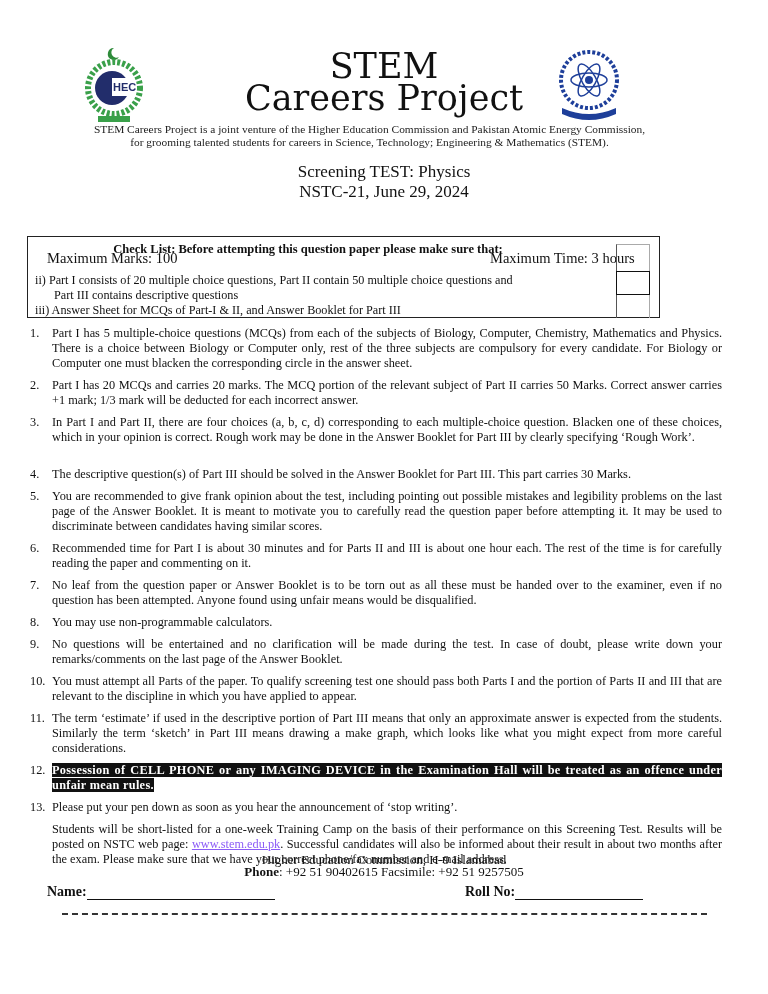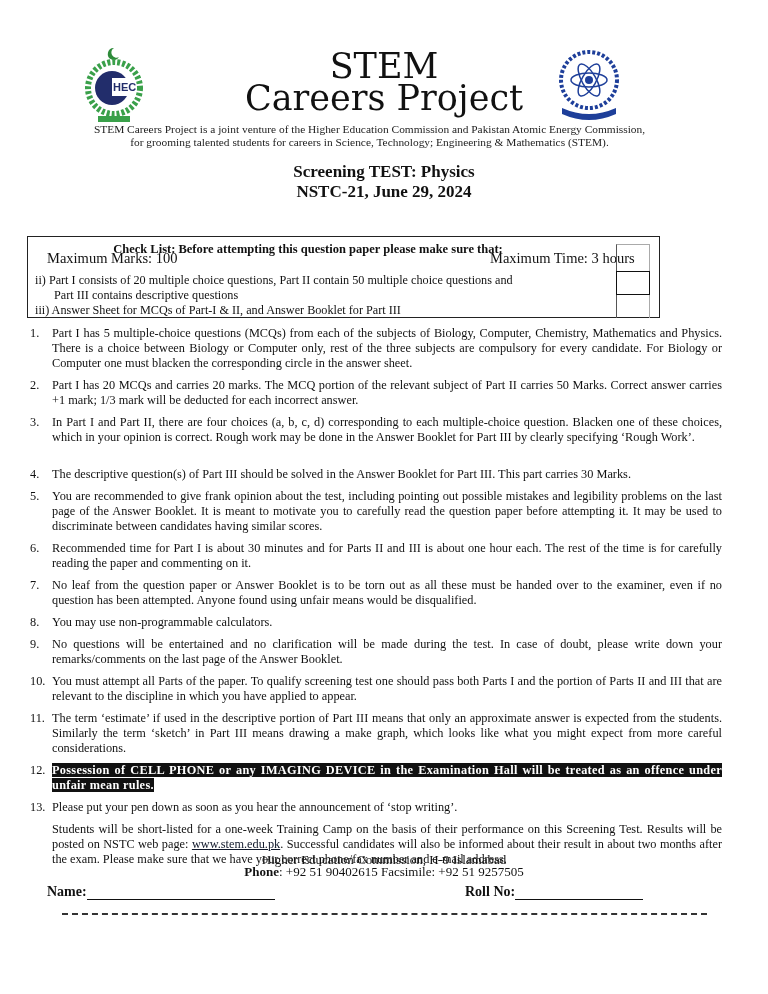--- a/index.html
+++ b/index.html
@@ -15,21 +15,21 @@
     font-family: "DejaVu Serif", serif; font-size: 35px; line-height: 32px; color: #111;
   }
   .title.l1 { top: 50px; }
   .title.l2 { top: 82px; }
   .subtitle {
     position: absolute; left: 0; width: 739px; top: 122px; text-align: center;
     font-size: 11.4px; line-height: 14px; color: #222;
   }
   .test-head {
     position: absolute; left: 0; width: 768px; text-align: center;
-    font-weight: bold; font-size: 17px; line-height: 20px;
+    font-weight: normal; font-size: 17px; line-height: 20px;
   }
   .test-head.t1 { top: 162px; }
   .test-head.t2 { top: 182px; }
   .marks { position: absolute; top: 210px; font-size: 14.5px; margin-top: 40px; }
   .marks.left { left: 47px; }
   .marks.right { left: 490px; }
   .checkbox-panel {
     position: absolute; left: 27px; top: 236px; width: 633px; height: 82px;
     border: 1.5px solid #222; box-sizing: border-box;
   }
@@ -46,21 +46,21 @@
   }
   .tick-box { position: absolute; left: -1.5px; width: 34px; box-sizing: border-box; }
   .tb1 { top: 0; height: 26px; }
   .tb2 { top: 26px; height: 24px; border: 1.5px solid #111; }
   .tb3 { top: 50px; height: 24px; }
   .instructions { position: absolute; left: 0; top: 322px; width: 768px; }
   .item { position: absolute; left: 30px; width: 692px; font-size: 12.3px; line-height: 15px; text-align: justify; }
   .item .num { position: absolute; left: 0; top: 0; }
   .item .txt { margin-left: 22px; display: block; }
   .hl { background: #111; color: #fff; font-weight: bold; letter-spacing: 0.3px; }
-  a.link { color: #0f172a; text-decoration: underline; }
+  a.link { color: #8b5cf6; text-decoration: underline; }
   .contact { position: absolute; left: 0; width: 768px; top: 841px; text-align: center; font-size: 13px; line-height: 12px; margin-top: 13px; }
   .contact b { font-weight: bold; }
   .sign { position: absolute; top: 884px; font-weight: bold; font-size: 14px; }
   .sign.name { left: 47px; }
   .sign.roll { left: 465px; }
   .blank { display: inline-block; border-bottom: 1.2px solid #111; height: 14px; vertical-align: bottom; }
   .cutline { position: absolute; left: 62px; top: 913px; width: 645px; border-top: 2px dashed #333; height: 0; }
 </style>
 </head>
 <body>

